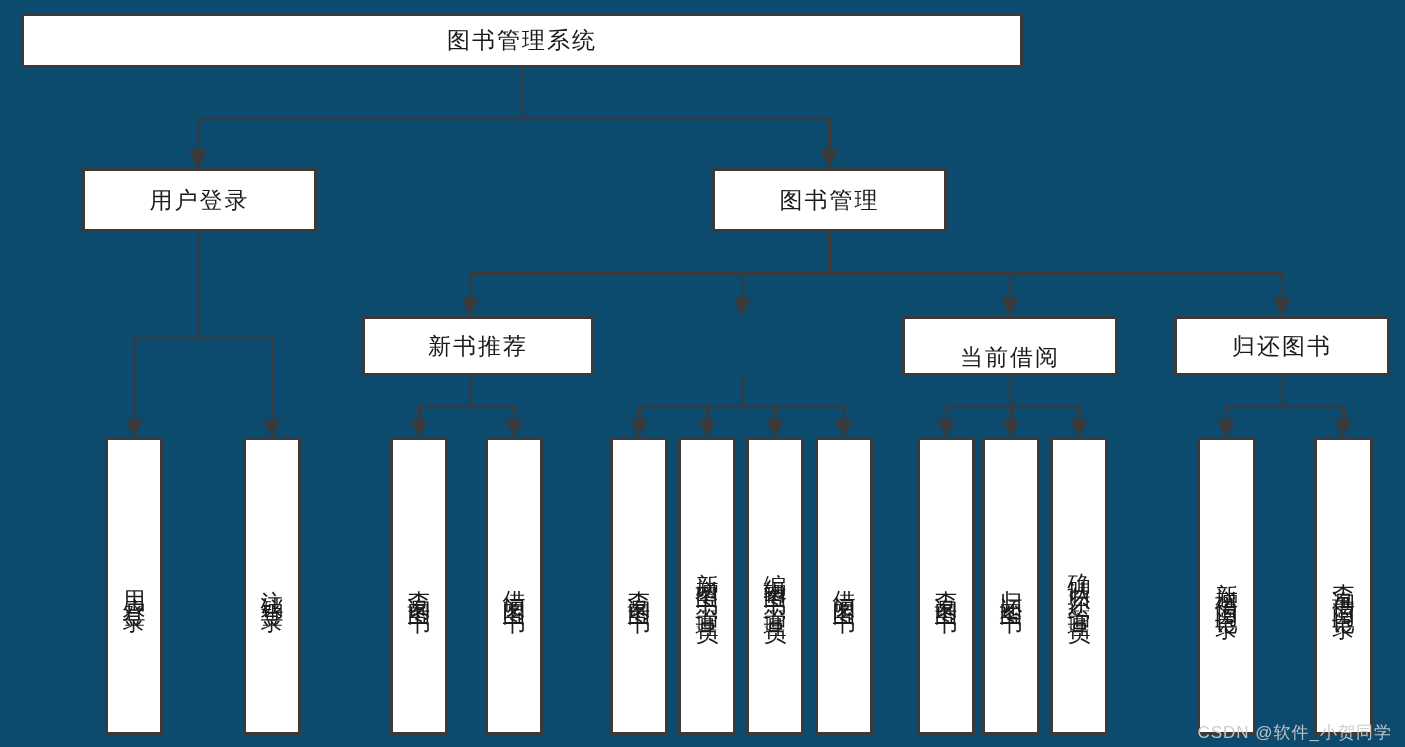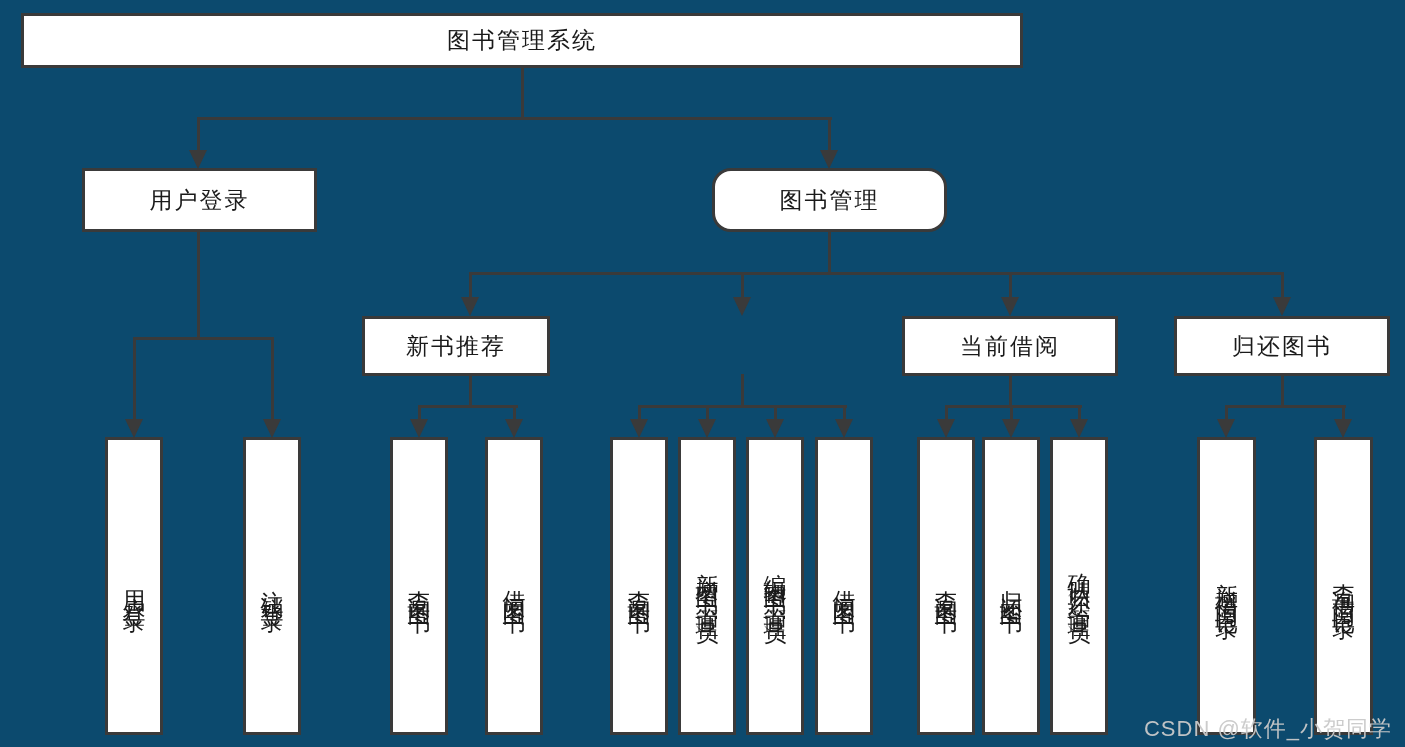--- a/index.html
+++ b/index.html
@@ -16,44 +16,44 @@
     writing-mode:vertical-rl;text-orientation:mixed;
     font-size:23px;letter-spacing:7px;line-height:1;
   }
   .line{position:absolute;background:#3a3a3a;}
   .arrow{
     position:absolute;width:0;height:0;
     border-left:9px solid transparent;border-right:9px solid transparent;
     border-top:19px solid #3a3a3a;
   }
   .watermark{
-    position:absolute;right:13px;bottom:3px;font-size:22px;letter-spacing:1px;
+    position:absolute;right:13px;bottom:3px;font-size:17px;letter-spacing:1px;
     color:rgba(201,201,201,0.95);z-index:5;white-space:nowrap;
   }
 </style>
 </head>
 <body>
 
 <div class="canvas">
 
   <div class="node h" style="left:21px;top:13px;width:1002px;height:55px;">
     <span>图书管理系统</span>
   </div>
 
   <div class="node h" style="left:82px;top:168px;width:235px;height:64px;">
     <span>用户登录</span>
   </div>
-  <div class="node h" style="left:712px;top:168px;width:235px;height:64px;border-radius:19px;">
+  <div class="node h" style="left:712px;top:168px;width:235px;height:64px;">
     <span>图书管理</span>
   </div>
 
-  <div class="node h" style="left:362px;top:316px;width:188px;height:60px;">
+  <div class="node h" style="left:362px;top:316px;width:232px;height:60px;">
     <span>新书推荐</span>
   </div>
-  <div class="node h" style="left:902px;top:316px;width:216px;height:60px;">
+  <div class="node h" style="left:902px;top:316px;width:216px;height:60px;align-items:flex-end;">
     <span>当前借阅</span>
   </div>
   <div class="node h" style="left:1174px;top:316px;width:216px;height:60px;">
     <span>归还图书</span>
   </div>
 
   <div class="node v" style="left:105px;top:437px;width:58px;height:298px;">
     <span>用户登录</span>
   </div>
   <div class="node v" style="left:243px;top:437px;width:58px;height:298px;">

